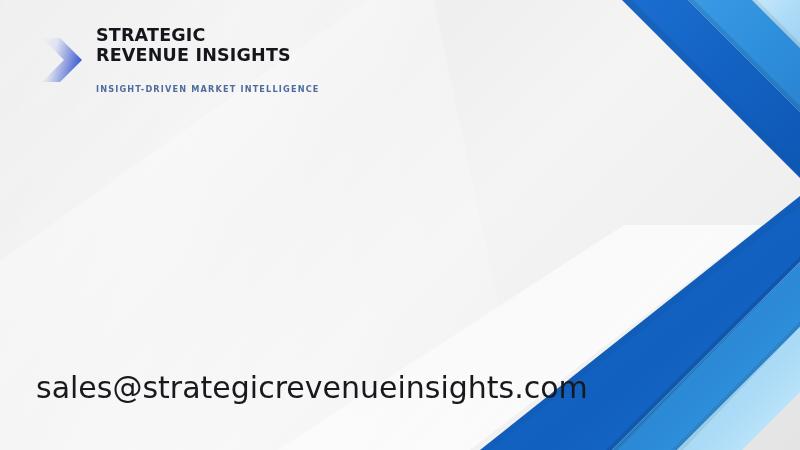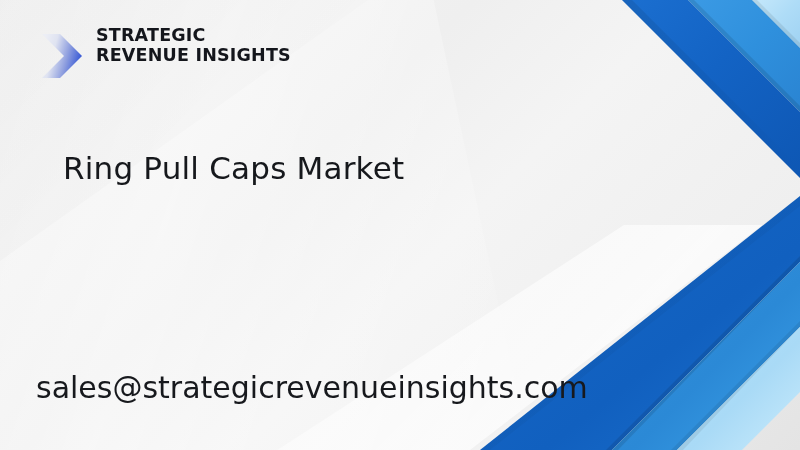--- a/index.html
+++ b/index.html
@@ -213,20 +213,20 @@
             <stop offset="62%" stop-color="#8f9fdf"></stop>
             <stop offset="100%" stop-color="#2b4fd4"></stop>
           </linearGradient>
         </defs>
         <path d="M4 4 L22 4 L44 26 L22 48 L4 48 L26 26 Z" fill="url(#gMark)" stroke="none" stroke-linejoin="round"></path>
       </svg>
     </span>
     <span class="logo-text">
       <span class="logo-l1">STRATEGIC</span>
       <span class="logo-l2">REVENUE INSIGHTS</span>
+      <span class="logo-tag">INSIGHT-DRIVEN MARKET INTELLIGENCE</span>
     </span>
   </div>
 
-  <div class="headline">Ring Pull Caps Market</div>
 
   <div class="email">sales@strategicrevenueinsights.com</div>
 
 </div>
 
 </body></html>

